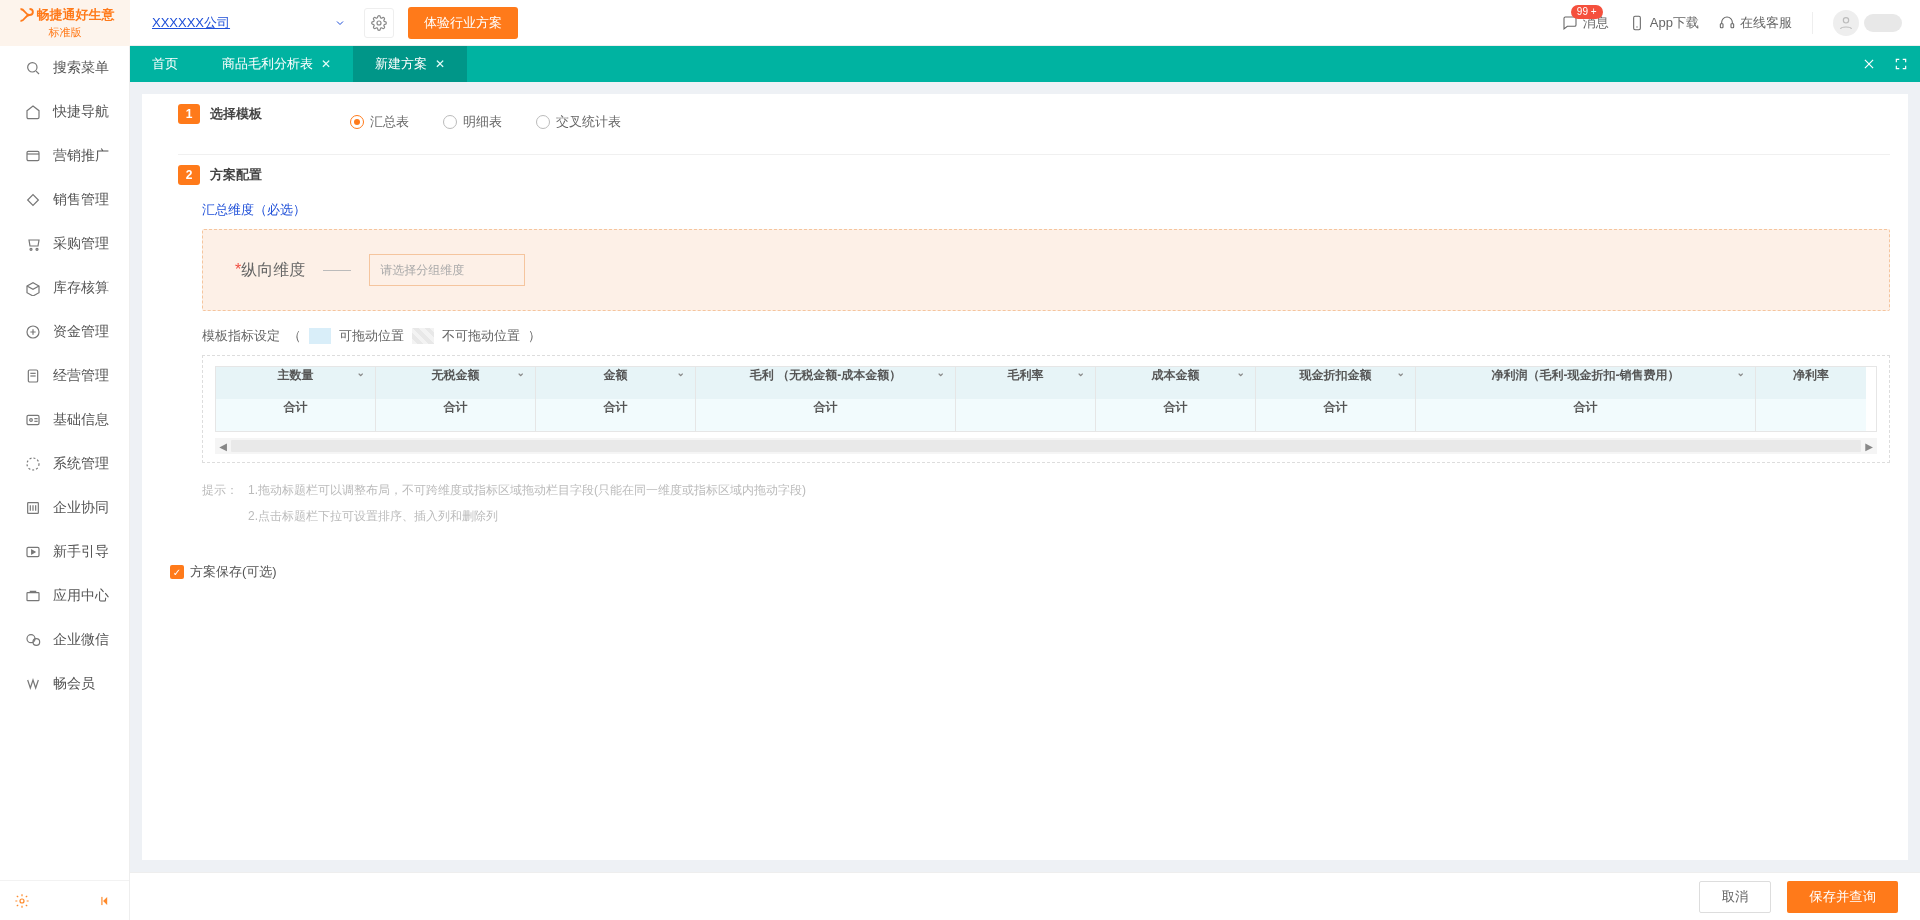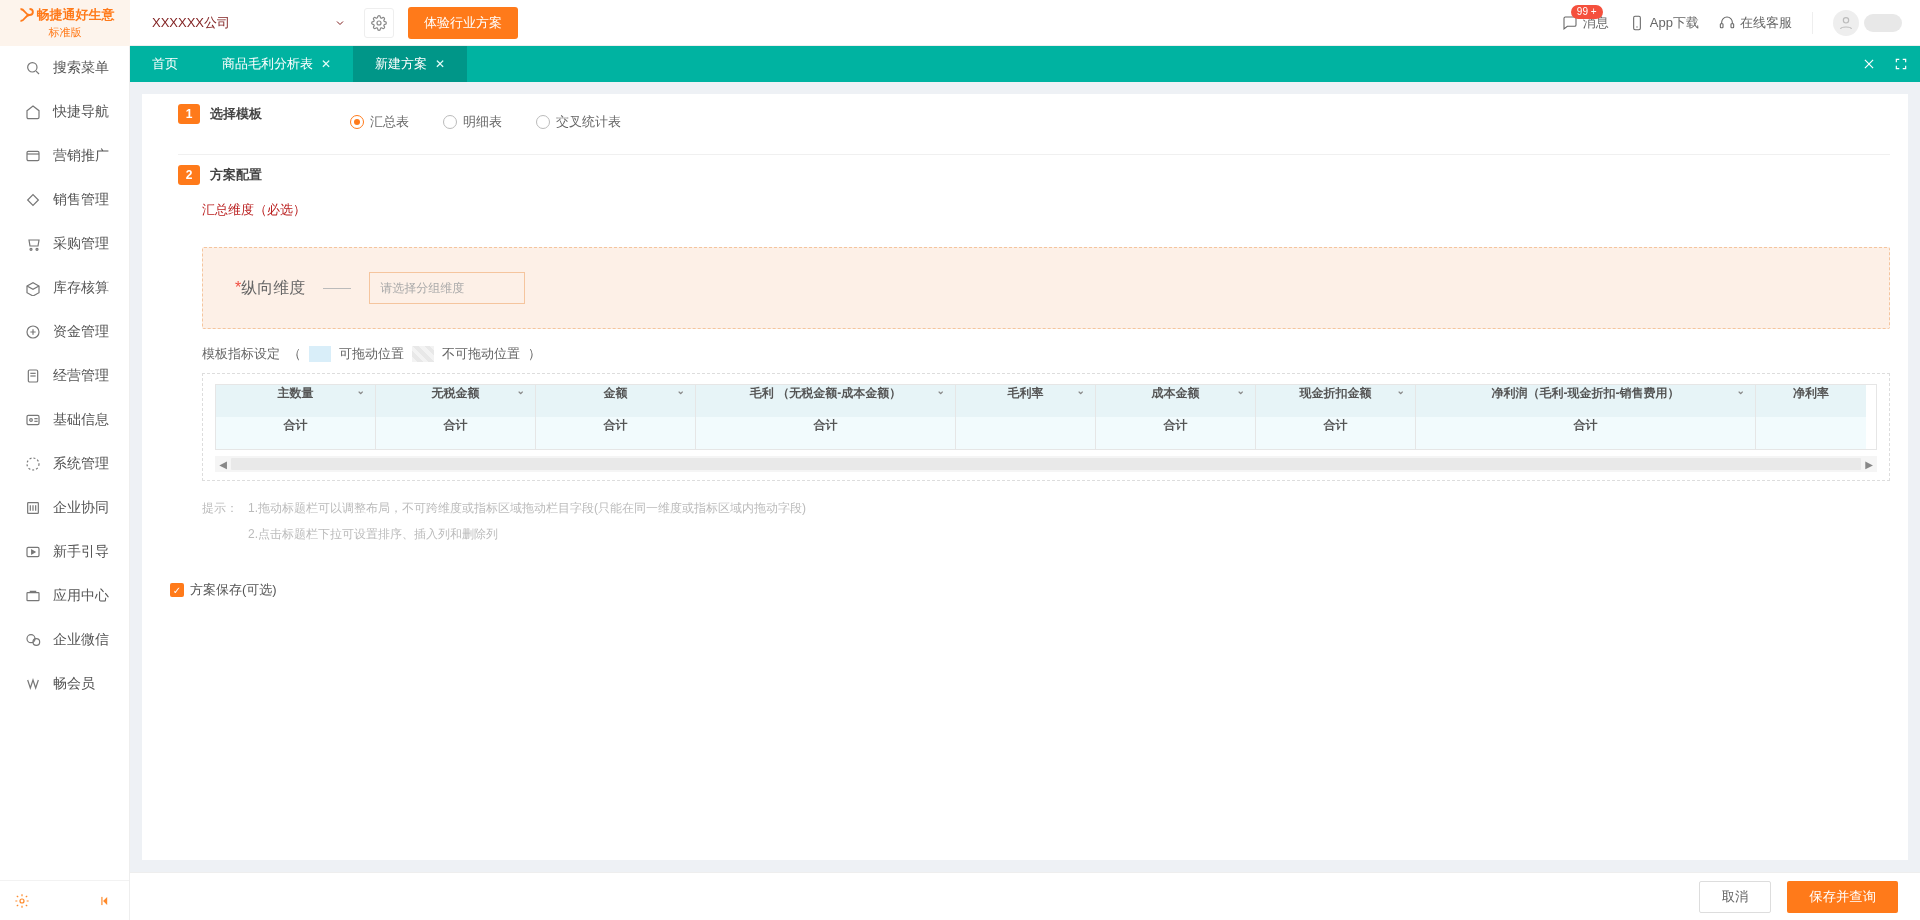--- a/index.html
+++ b/index.html
@@ -7,21 +7,21 @@
   .app { display: flex; flex-direction: column; width: 1920px; height: 920px; border-radius: 21px; }
 
   
   .topbar { height: 46px; display: flex; align-items: center; border-bottom: 1px solid #eee; }
   .brand { width: 130px; height: 46px; background: #fdf4ec; display: flex; flex-direction: column; align-items: center; justify-content: center; gap: 1px; }
   .brand-row { display: flex; align-items: center; gap: 3px; }
   .brand-logo { width: 18px; height: 18px; color: #ff7a1a; }
   .brand-text { font-size: 13px; font-weight: 700; color: #ff7a1a; }
   .brand-sub { font-size: 11px; color: #ff7a1a; }
   .company-select { margin-left: 14px; width: 210px; height: 30px; display: flex; align-items: center; justify-content: space-between; padding: 0 8px; border-radius: 3px; cursor: pointer; }
-  .company-select span { color: #7f1d1d; font-size: 13px; }
+  .company-select span { color: #1d4ed8; font-size: 13px; text-decoration: underline; }
   .company-caret { color: #ff7a1a; }
   .gear-btn { width: 30px; height: 30px; margin-left: 10px; display: flex; align-items: center; justify-content: center; color: #888; cursor: pointer; border: 1px solid #eee; border-radius: 3px; }
   .experience-btn { margin-left: 14px; height: 32px; padding: 0 16px; background: #ff7a1a; color: #fff; border: none; border-radius: 3px; font-size: 13px; cursor: pointer; }
   .topbar-spacer { flex: 1; }
   .top-right { display: flex; align-items: center; gap: 20px; padding-right: 18px; }
   .tr-item { display: flex; align-items: center; gap: 5px; color: #666; font-size: 13px; cursor: pointer; position: relative; }
   .tr-icon { width: 16px; height: 16px; }
   .badge { position: absolute; top: -9px; left: 9px; background: #f5503d; color: #fff; font-size: 10px; line-height: 14px; padding: 0 6px; border-radius: 8px; }
   .divider { width: 1px; height: 22px; background: #eee; }
   .avatar { width: 26px; height: 26px; border-radius: 50%; background: #eee; display: flex; align-items: center; justify-content: center; color: #bbb; }
@@ -60,21 +60,21 @@
   .section.noborder { border-bottom: none; }
   .step-head { display: flex; align-items: center; gap: 10px; margin-bottom: 16px; }
   .step-num { width: 22px; height: 20px; border-radius: 3px; background: #ff7a1a; color: #fff; display: flex; align-items: center; justify-content: center; font-size: 12px; font-weight: 600; }
   .step-title { font-size: 13px; font-weight: 600; color: #444; }
   .template-opts { display: flex; align-items: center; gap: 34px; margin-left: 58px; }
   .radio { display: flex; align-items: center; gap: 6px; cursor: pointer; color: #666; }
   .radio .circle { width: 14px; height: 14px; border: 1px solid #ff7a1a; border-radius: 50%; display: flex; align-items: center; justify-content: center; }
   .radio .circle.inner::after { content:""; width: 6px; height: 6px; border-radius: 50%; background: #ff7a1a; }
   .radio.unchecked .circle { border-color: #bbb; }
   .section-indent { padding-left: 24px;}
-  .sub-title { font-size: 13px; color: #b91c1c; margin: 4px 0 28px; }
+  .sub-title { font-size: 13px; color: #1d4ed8; margin: 4px 0 10px; }
 
   .dim-box { background: #fdf0e7; border: 1px dashed #f5c59e; border-radius: 2px; padding: 24px 32px; display: flex; align-items: center; gap: 18px; }
   .dim-label { font-size: 16px; color: #666; }
   .dim-label .req { color: #f04d41; }
   .dim-line { width: 28px; height: 0; border-top: 1px solid #bbb; }
   .dim-select { width: 156px; height: 32px; border: 1px solid #f5c59e; background: #fff0; display: flex; align-items: center; padding: 8px 10px; color: #aaa; font-size: 12px; cursor: pointer; }
 
   .tpl-legend { display: flex; align-items: center; gap: 8px; margin: 16px 0 10px; font-size: 13px; color: #666; }
   .legend-swatch { width: 22px; height: 16px; display: inline-block; }
   .swatch-movable { background: #d9eef9; }

